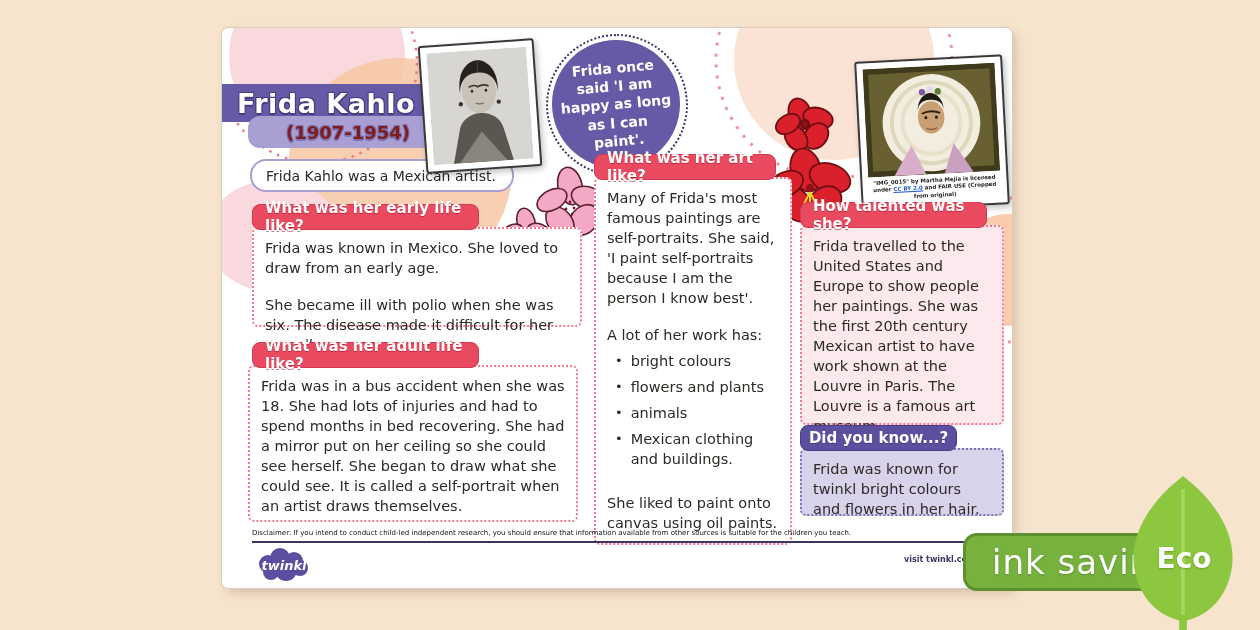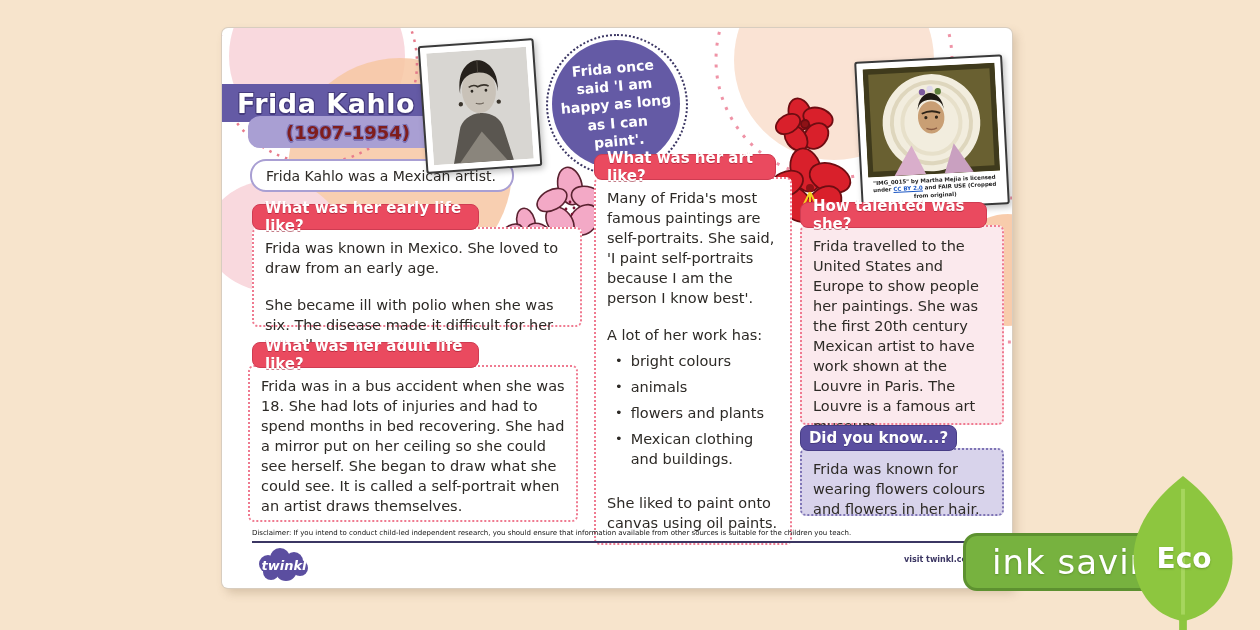--- a/index.html
+++ b/index.html
@@ -211,44 +211,44 @@
     <span>What was her art like?</span>
   </div>
   <div class="sec-body" style="left:372px;top:149px;width:198px;height:368px;">
     <p>Many of Frida's most famous paintings are self-portraits. She said, 'I paint self-portraits because I am the person I know best'.</p>
     <p>A lot of her work has:</p>
     <ul class="bullets">
       <li>
           <span>bright colours</span>
         </li>
       <li>
+          <span>flowers and plants</span>
+        </li>
+      <li>
           <span>animals</span>
-        </li>
-      <li>
-          <span>flowers and plants</span>
         </li>
       <li>
           <span>Mexican clothing and buildings.</span>
         </li>
     </ul>
     <p class="closing">She liked to paint onto canvas using oil paints.</p>
   </div>
 
   <div class="sec-header" style="left:578px;top:174px;width:187px;">
     <span>How talented was she?</span>
   </div>
   <div class="sec-body pink" style="left:578px;top:197px;width:204px;height:200px;">
     <p>Frida travelled to the United States and Europe to show people her paintings. She was the first 20th century Mexican artist to have work shown at the Louvre in Paris. The Louvre is a famous art museum.</p>
   </div>
 
   <div class="sec-header purple" style="left:578px;top:397px;width:157px;">
     <span>Did you know...?</span>
   </div>
   <div class="sec-body purple" style="left:578px;top:420px;width:204px;height:68px;">
-    <p>Frida was known for wearing flowers colours and flowers in her hair.</p>
+    <p>Frida was known for twinkl bright colours and flowers in her hair.</p>
   </div>
 
   <div class="disclaimer">Disclaimer: If you intend to conduct child-led independent research, you should ensure that information available from other sources is suitable for the children you teach.</div>
   <div class="footer-line"></div>
   <svg class="twinkl-logo" viewBox="0 0 56 38">
     <g fill="#5b4ea0">
       <circle cx="12" cy="18" r="9"></circle>
         <circle cx="24" cy="12" r="10"></circle>
         <circle cx="38" cy="15" r="9"></circle>
       <circle cx="44" cy="22" r="8"></circle>

